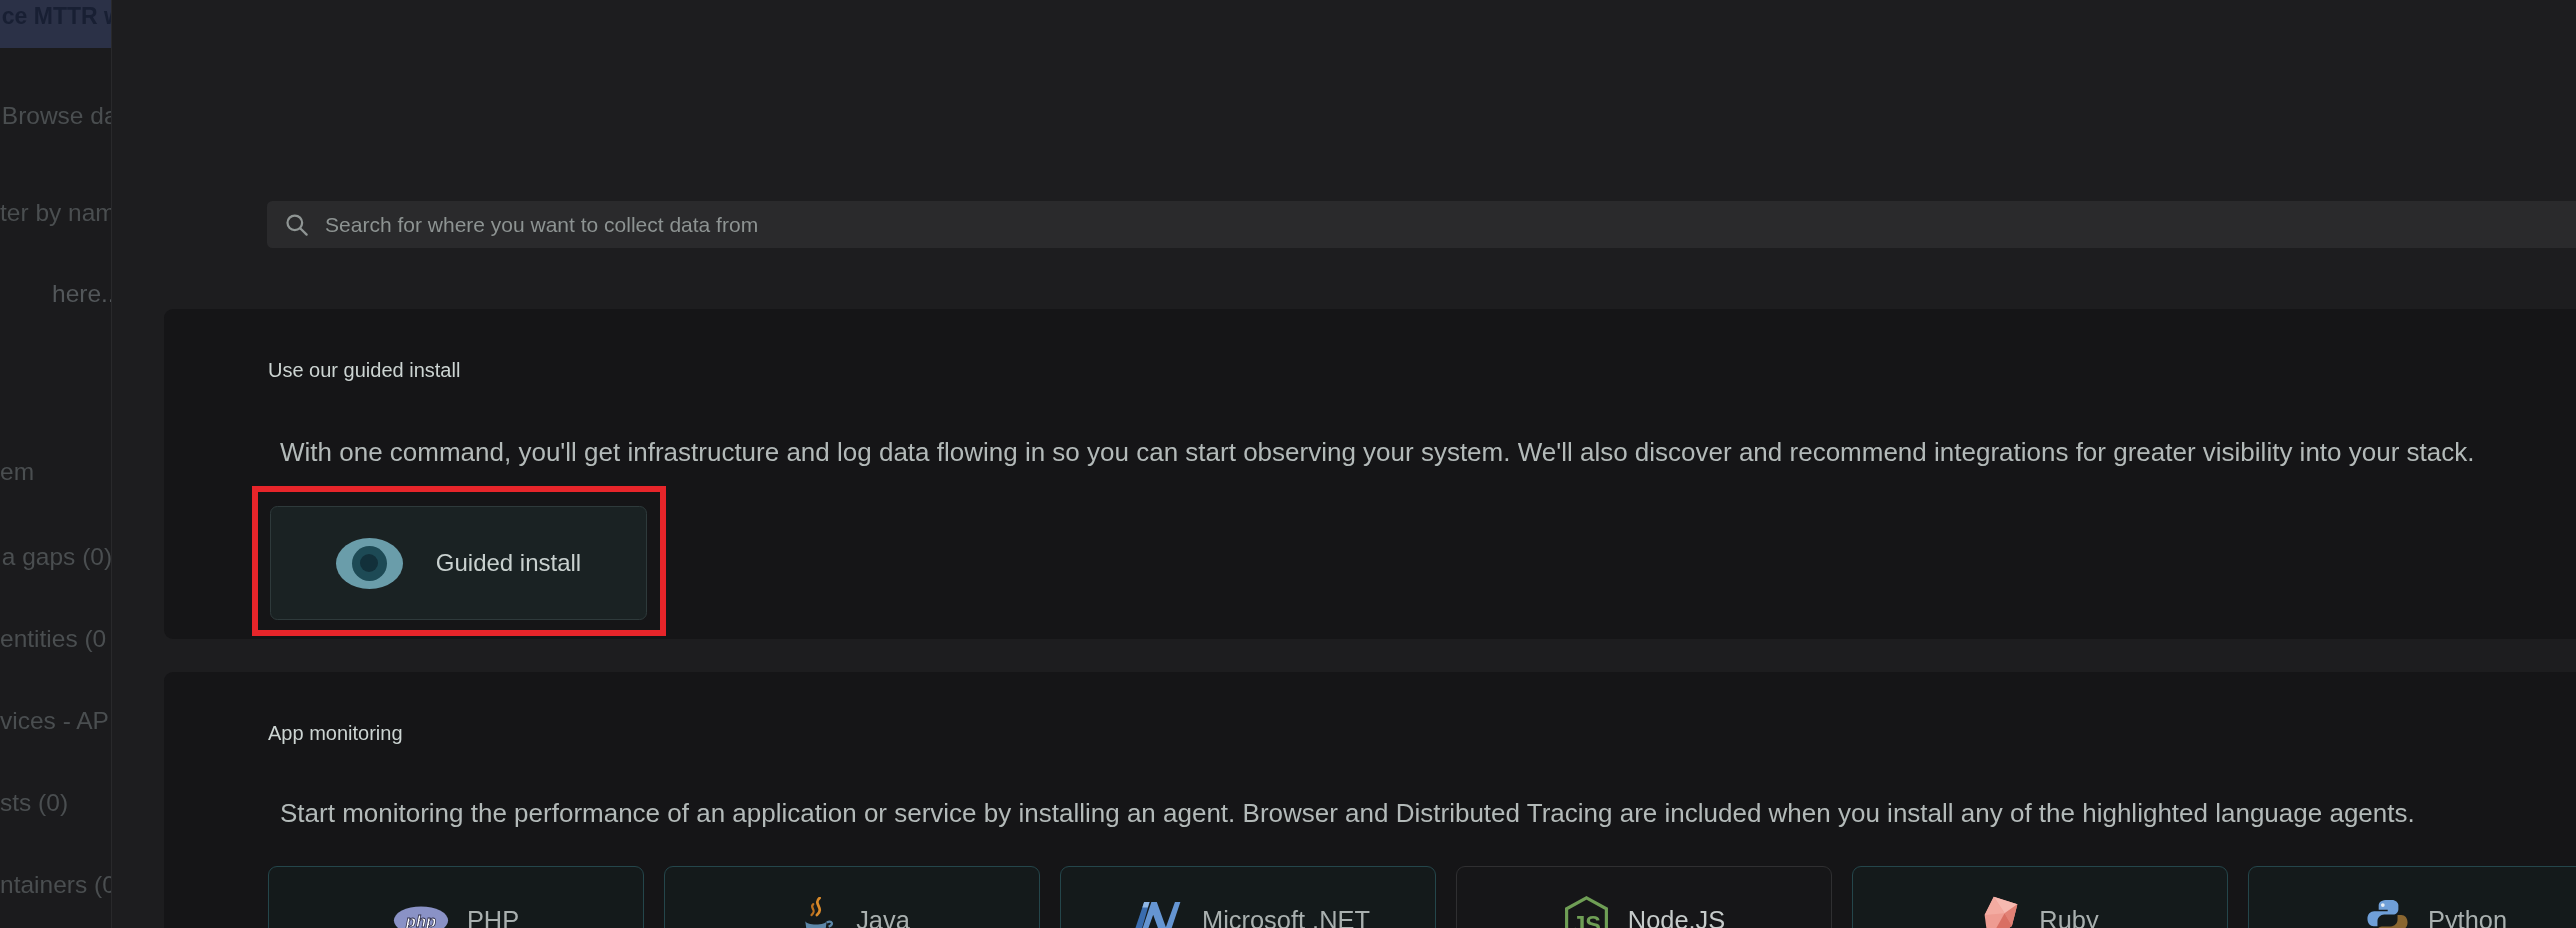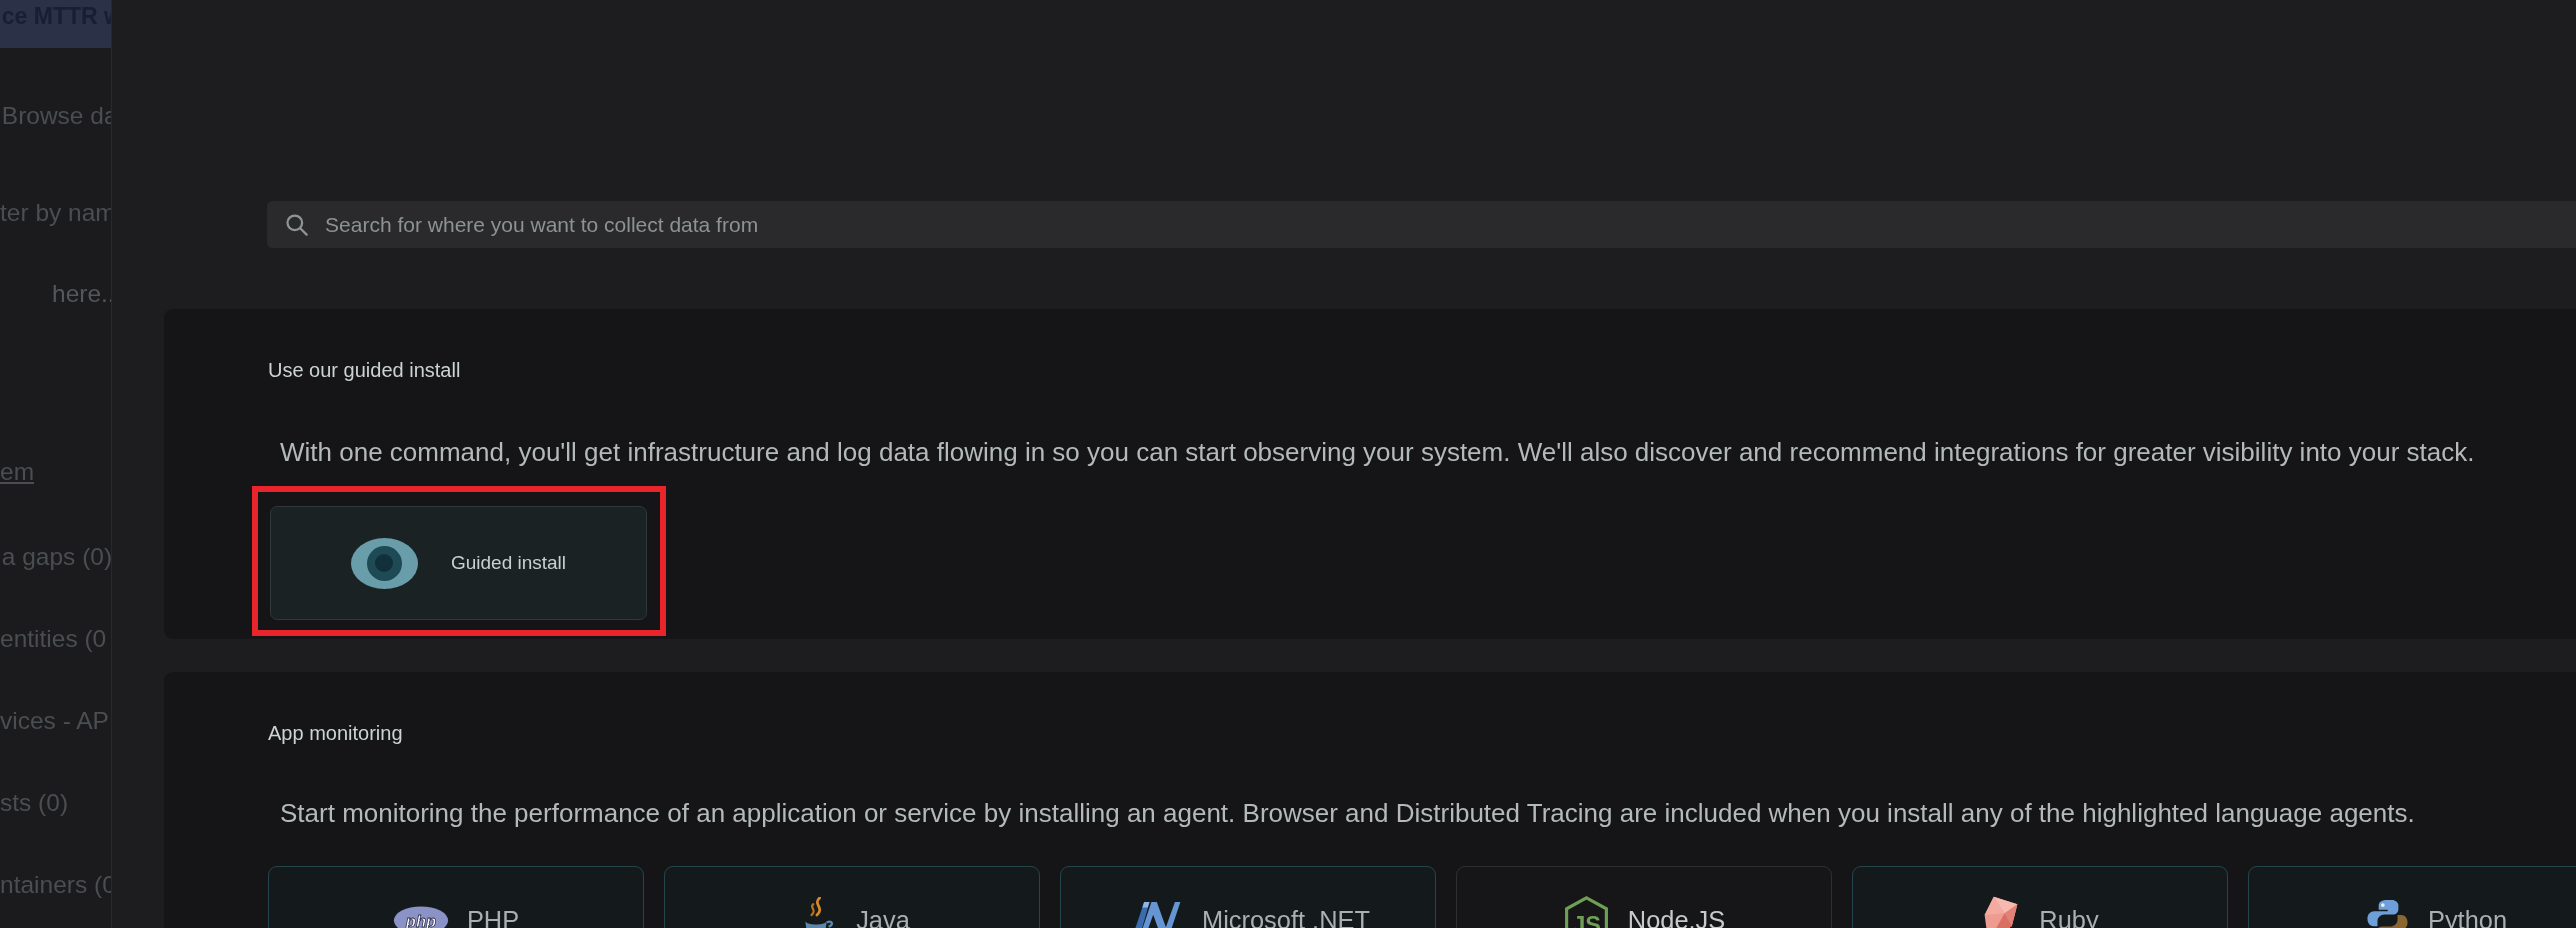--- a/index.html
+++ b/index.html
@@ -9,21 +9,21 @@
   
   .sidebar{position:absolute;left:0;top:0;width:111px;height:100%;background:#1b1b1d;
            border-right:0.9px solid #29292b;overflow:hidden;z-index:2;}
   .sb-active{position:absolute;left:0;top:0;width:111px;height:48px;background:#2b3147;
              color:#181f33;font-weight:bold;font-size:23px;line-height:33px;
              white-space:nowrap;overflow:hidden;padding-left:1.8px;box-sizing:border-box;}
   .sb-item{position:absolute;color:#4a4e50;font-size:24.5px;white-space:nowrap;text-align:center;}
   .sb-i0{top:102px;left:1.8px;}
   .sb-i1{top:199px;left:0;}
   .sb-i2{top:280px;left:52px;color:#53575a;}
-  .sb-i3{top:458px;left:0;text-decoration:underline;}
+  .sb-i3{top:458px;left:0;}
   .sb-i4{top:543px;left:1.8px;}
   .sb-i5{top:625px;left:0;}
   .sb-i6{top:707px;left:0;}
   .sb-i7{top:789px;left:0;}
   .sb-i8{top:871px;left:0;}
 
   
   .main{position:absolute;left:112px;top:0;right:0;height:100%;}
   .page-title{position:absolute;left:155px;top:90px;font-size:36px;font-weight:400;
               color:#dde4e2;letter-spacing:0.3px;}
@@ -49,21 +49,21 @@
 
   
   .annotation-box{position:absolute;left:88px;top:177px;width:414px;height:150px;
                   border:6.4px solid #e7252a;box-sizing:border-box;z-index:5;pointer-events:none;}
 
   
   .guided-btn{position:absolute;left:106px;top:197px;width:377px;height:114px;
               background:#1a2223;border:0.9px solid #2e3a3b;border-radius:7.3px;
               display:flex;align-items:center;justify-content:center;gap:33px;
               cursor:pointer;box-sizing:border-box;}
-  .guided-btn .label{font-size:19px;color:#c9d1cf;}
+  .guided-btn .label{font-size:24px;color:#c9d1cf;}
   .eye{position:relative;width:67px;height:51px;background:#6a9daa;border-radius:50%;flex:0 0 auto;}
   .eye::before{content:"";position:absolute;left:16.4px;top:8.2px;width:35px;height:35px;
                border-radius:50%;background:#1d4a55;}
   .eye::after{content:"";position:absolute;left:24.5px;top:16.4px;width:18px;height:18px;
               border-radius:50%;background:#12303a;}
 
   
   .tiles{position:absolute;left:104px;top:194px;display:flex;gap:20px;}
   .tile{width:376px;height:109px;border-radius:9px;display:flex;align-items:center;
         justify-content:center;gap:18px;cursor:pointer;box-sizing:border-box;flex:0 0 auto;}

